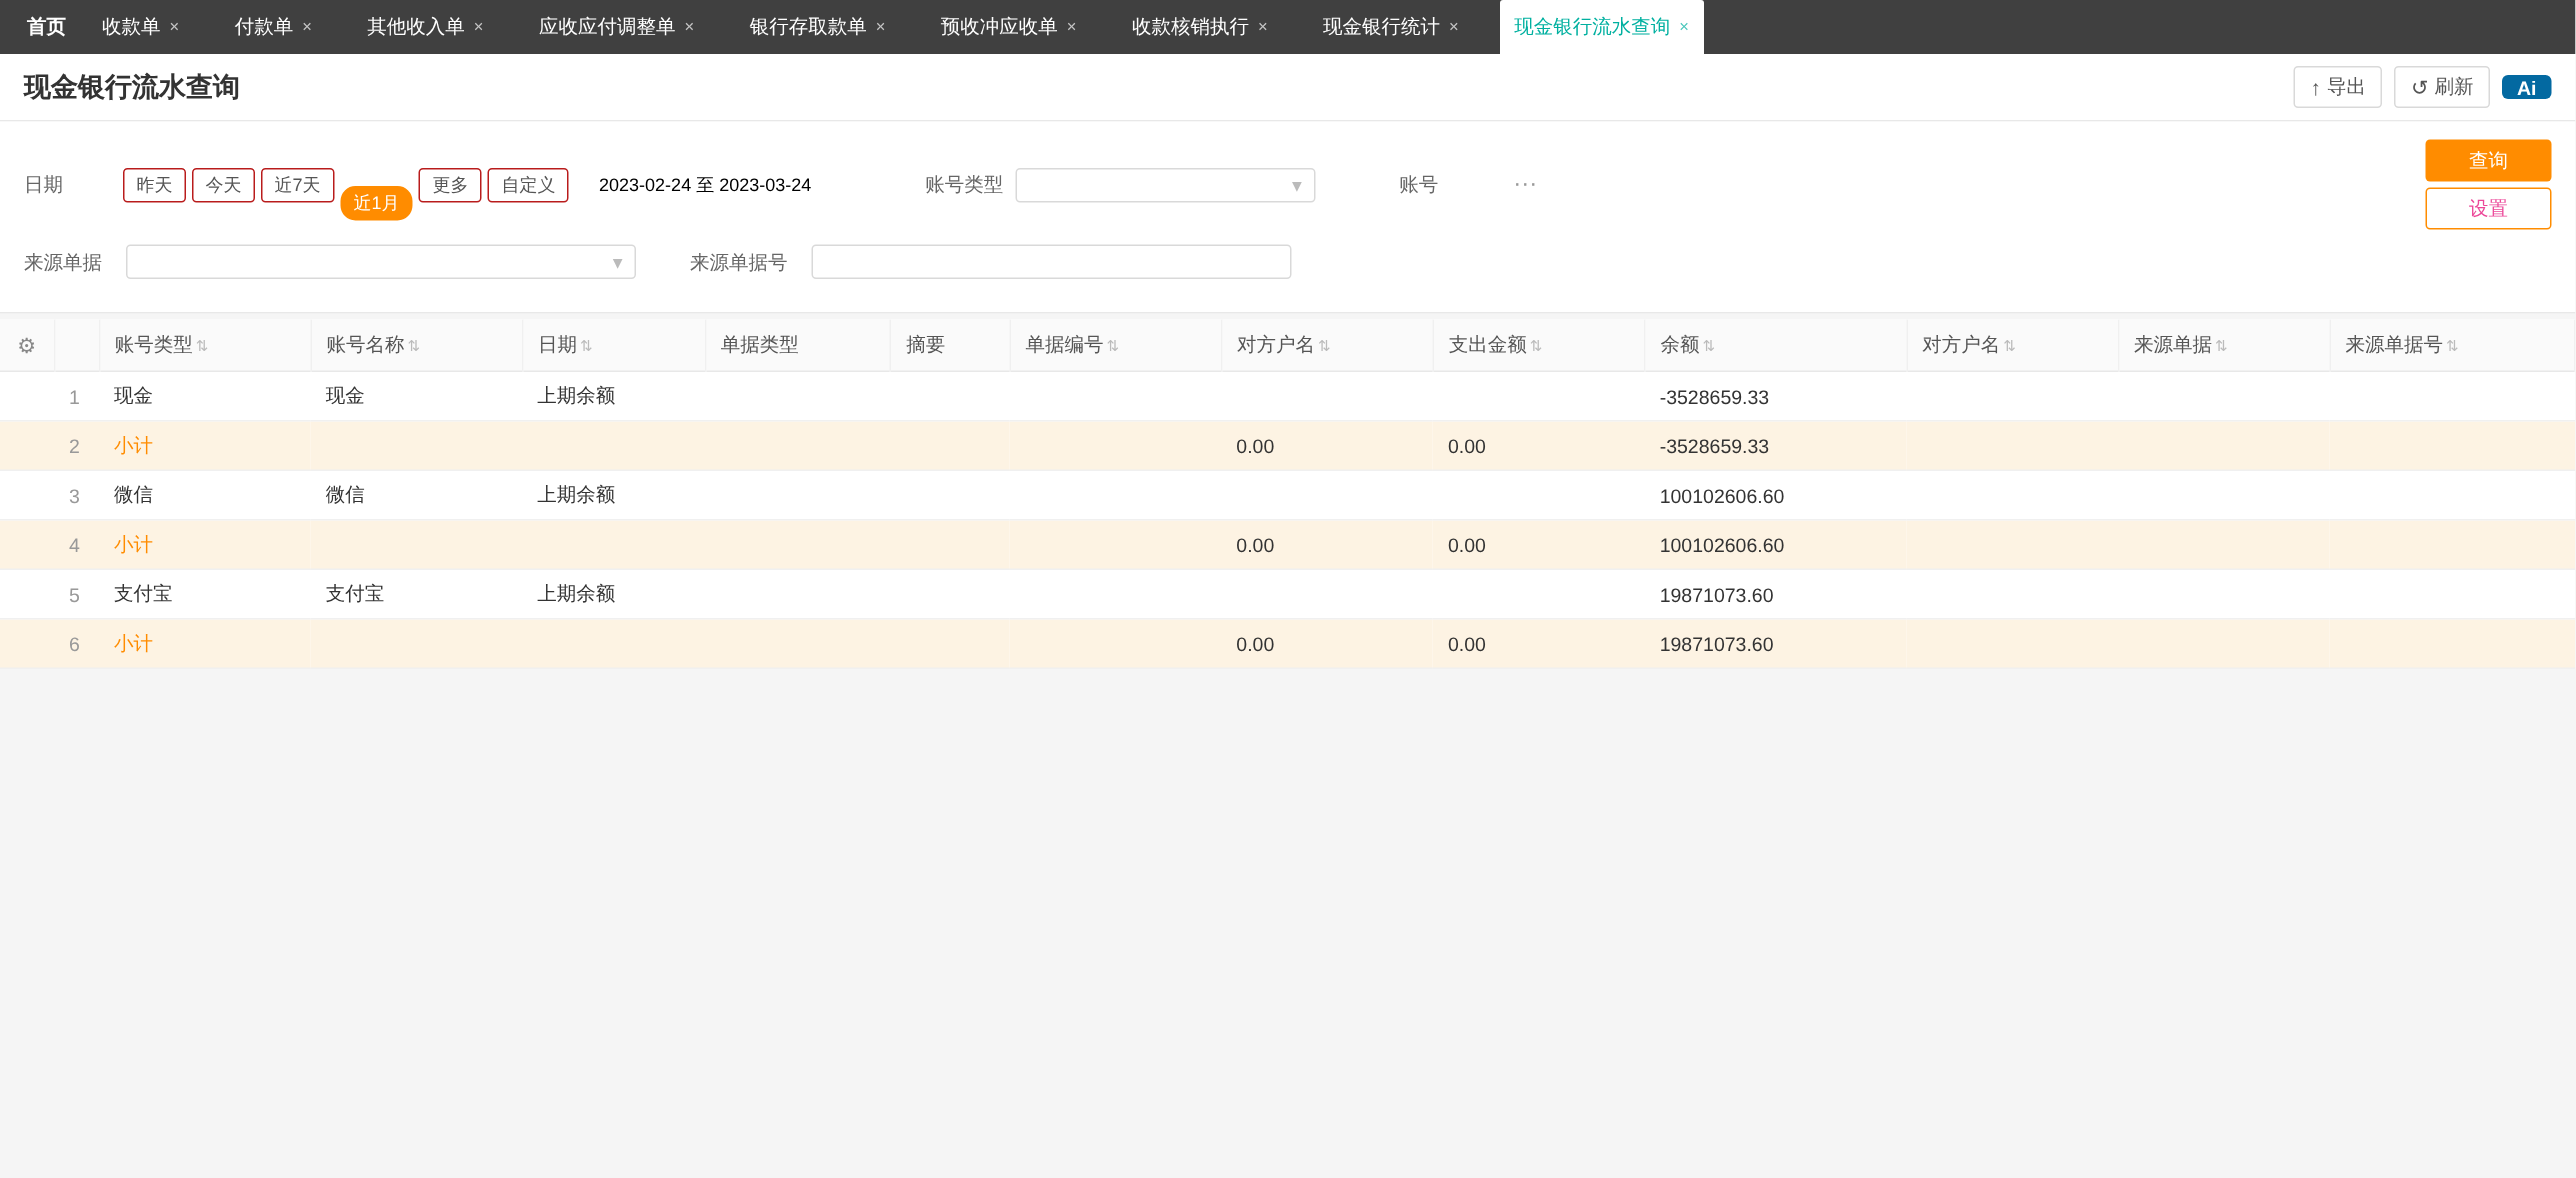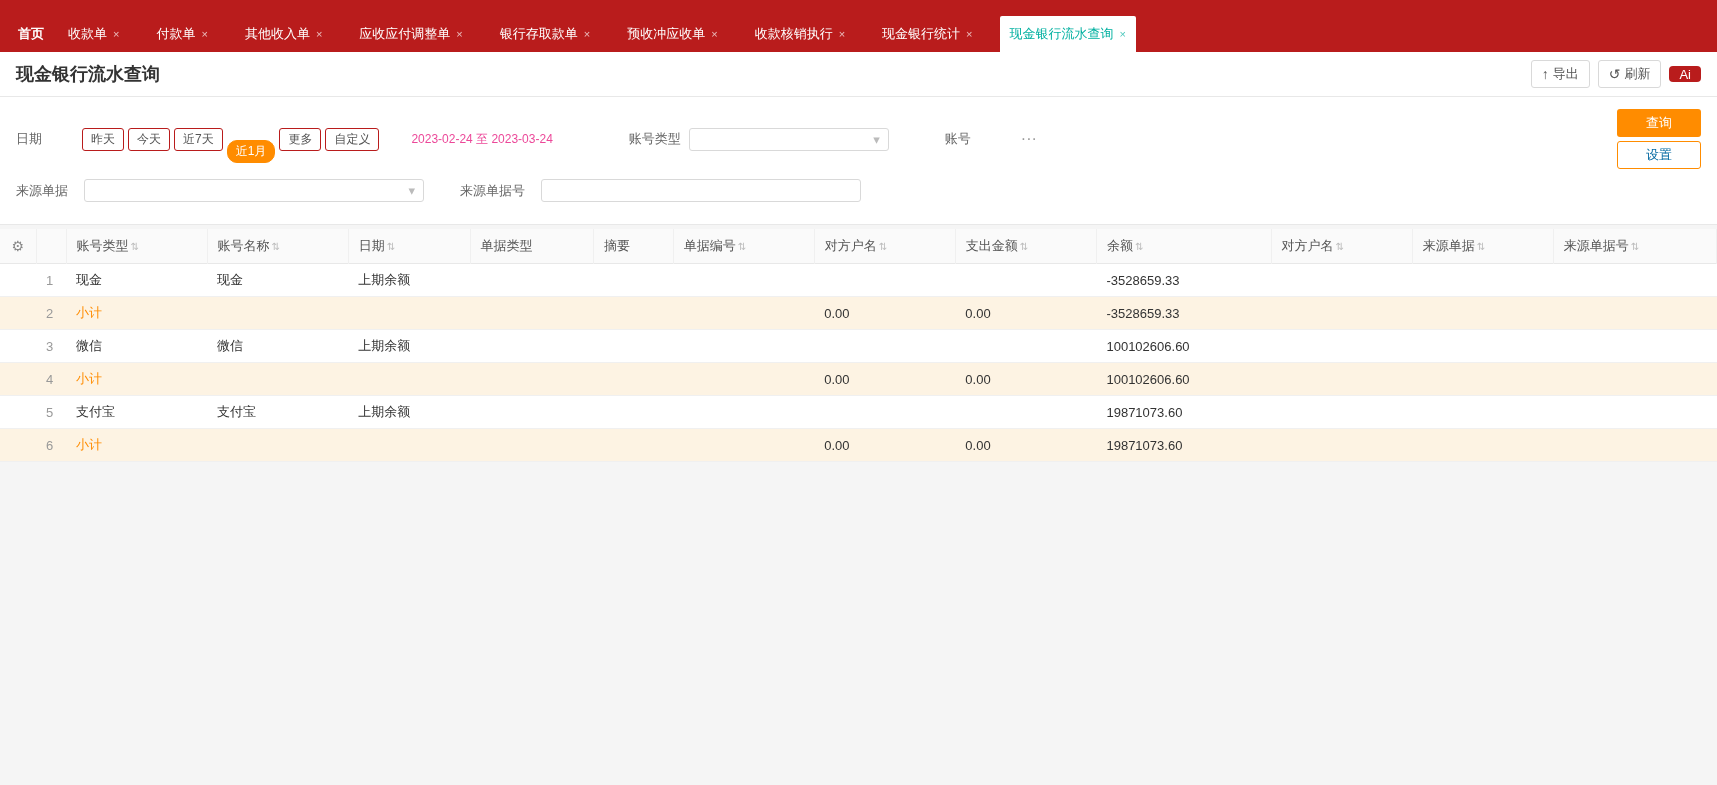--- a/index.html
+++ b/index.html
@@ -1,23 +1,23 @@
 <!DOCTYPE html>
 <html><head>
   <meta charset="utf-8">
   <style>
     * { box-sizing: border-box; margin: 0; padding: 0; font-family: 'Microsoft YaHei', Arial, sans-serif; font-size: 13px; }
     body { background: #f5f5f5; }
 
     
     .top-nav {
       display: flex;
-      align-items: flex-end;
-      background: #b91c1c;
-      height: 52px;
+      align-items: flex-start;
+      background: #404040;
+      height: 36px;
       padding: 0 8px;
       gap: 4px;
       overflow: hidden;
     }
     .nav-item {
       display: flex;
       align-items: center;
       padding: 0 10px;
       height: 36px;
       color: #fff;
@@ -60,40 +60,40 @@
       gap: 16px;
       margin-bottom: 10px;
     }
     .filter-label { color: #666; white-space: nowrap; min-width: 50px; }
     .filter-date-btns { display: flex; align-items: center; gap: 4px; }
     .date-btn {
       padding: 2px 8px; border: 1px solid #b91c1c; border-radius: 3px;
       cursor: pointer; color: #555; background: #fff; font-size: 12px;
     }
     .date-btn.active { background: #ff8c00; border-color: #ff8c00; color: #fff; border-radius: 10px; margin-top: 25px; }
-    .date-range { color: #ec4899; font-size: 12px; margin-left: 16px; }
+    .date-range { color: #000000; font-size: 12px; margin-left: 4px; }
     .filter-select {
       display: flex; align-items: center; gap: 4px;
       border: 1px solid #d9d9d9; border-radius: 3px;
       padding: 3px 8px; background: #fff; cursor: pointer;
       min-width: 180px; justify-content: space-between; color: #555;
     }
     .filter-select .placeholder { color: #999; }
     .filter-input {
       border: 1px solid #d9d9d9; border-radius: 3px;
       padding: 3px 8px; min-width: 200px; color: #555;
       outline: none;
     }
     .dots-btn { color: #999; font-size: 16px; cursor: pointer; padding: 2px 4px; }
     .query-btn {
       background: #ff8c00; color: #fff; border: none;
       padding: 5px 16px; border-radius: 3px; cursor: pointer; font-size: 13px;
     }
     .settings-btn {
-      background: #fff; color: #0369a1; border: 1px solid #ff8c00;
+      background: #fff; color: #ec4899; border: 1px solid #ff8c00;
       padding: 4px 28px; border-radius: 3px; cursor: pointer; font-size: 13px;
     }
     .filter-actions { display: flex; flex-direction: column; gap: 4px; margin-left: auto; }
 
     .source-row { display: flex; align-items: center; gap: 16px; }
     .source-select {
       display: flex; align-items: center; gap: 4px;
       border: 1px solid #d9d9d9; border-radius: 3px;
       padding: 3px 8px; background: #fff; cursor: pointer;
       min-width: 340px; justify-content: space-between; color: #555;
@@ -193,21 +193,21 @@
   <div class="page-title">现金银行流水查询</div>
   <div class="header-actions">
     <button class="header-btn">
       <span style="font-size:14px;">↑</span>
       <span>导出</span>
     </button>
     <button class="header-btn">
       <span style="font-size:14px;">↺</span>
       <span>刷新</span>
     </button>
-    <div style="background:#b91c1c;color:#fff;padding:0 10px;border-radius:4px;font-weight:normal;font-size:14px;">
+    <div style="background:#0369a1;color:#fff;padding:0 10px;border-radius:4px;font-weight:bold;font-size:14px;">
       <span>Ai</span>
     </div>
   </div>
 </div>
 
 <div class="filter-area">
   <div class="filter-row">
     <span class="filter-label">日期</span>
     <div class="filter-date-btns" id="date-btns">
         <button class="date-btn">昨天</button>

